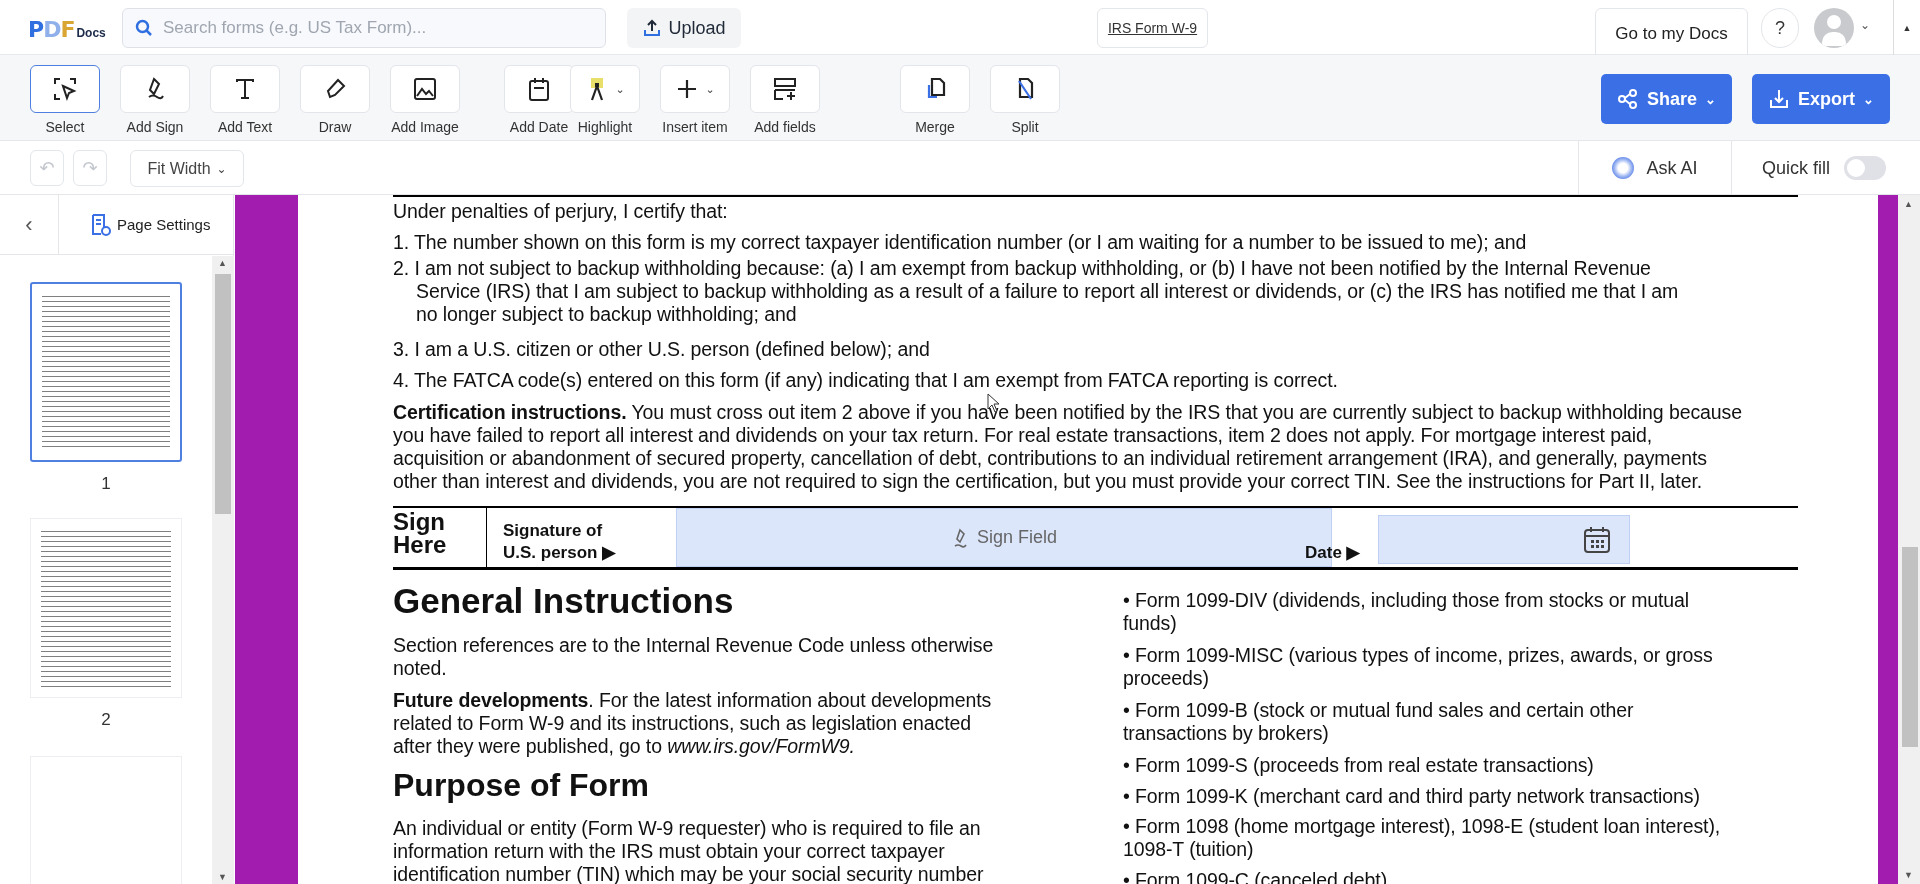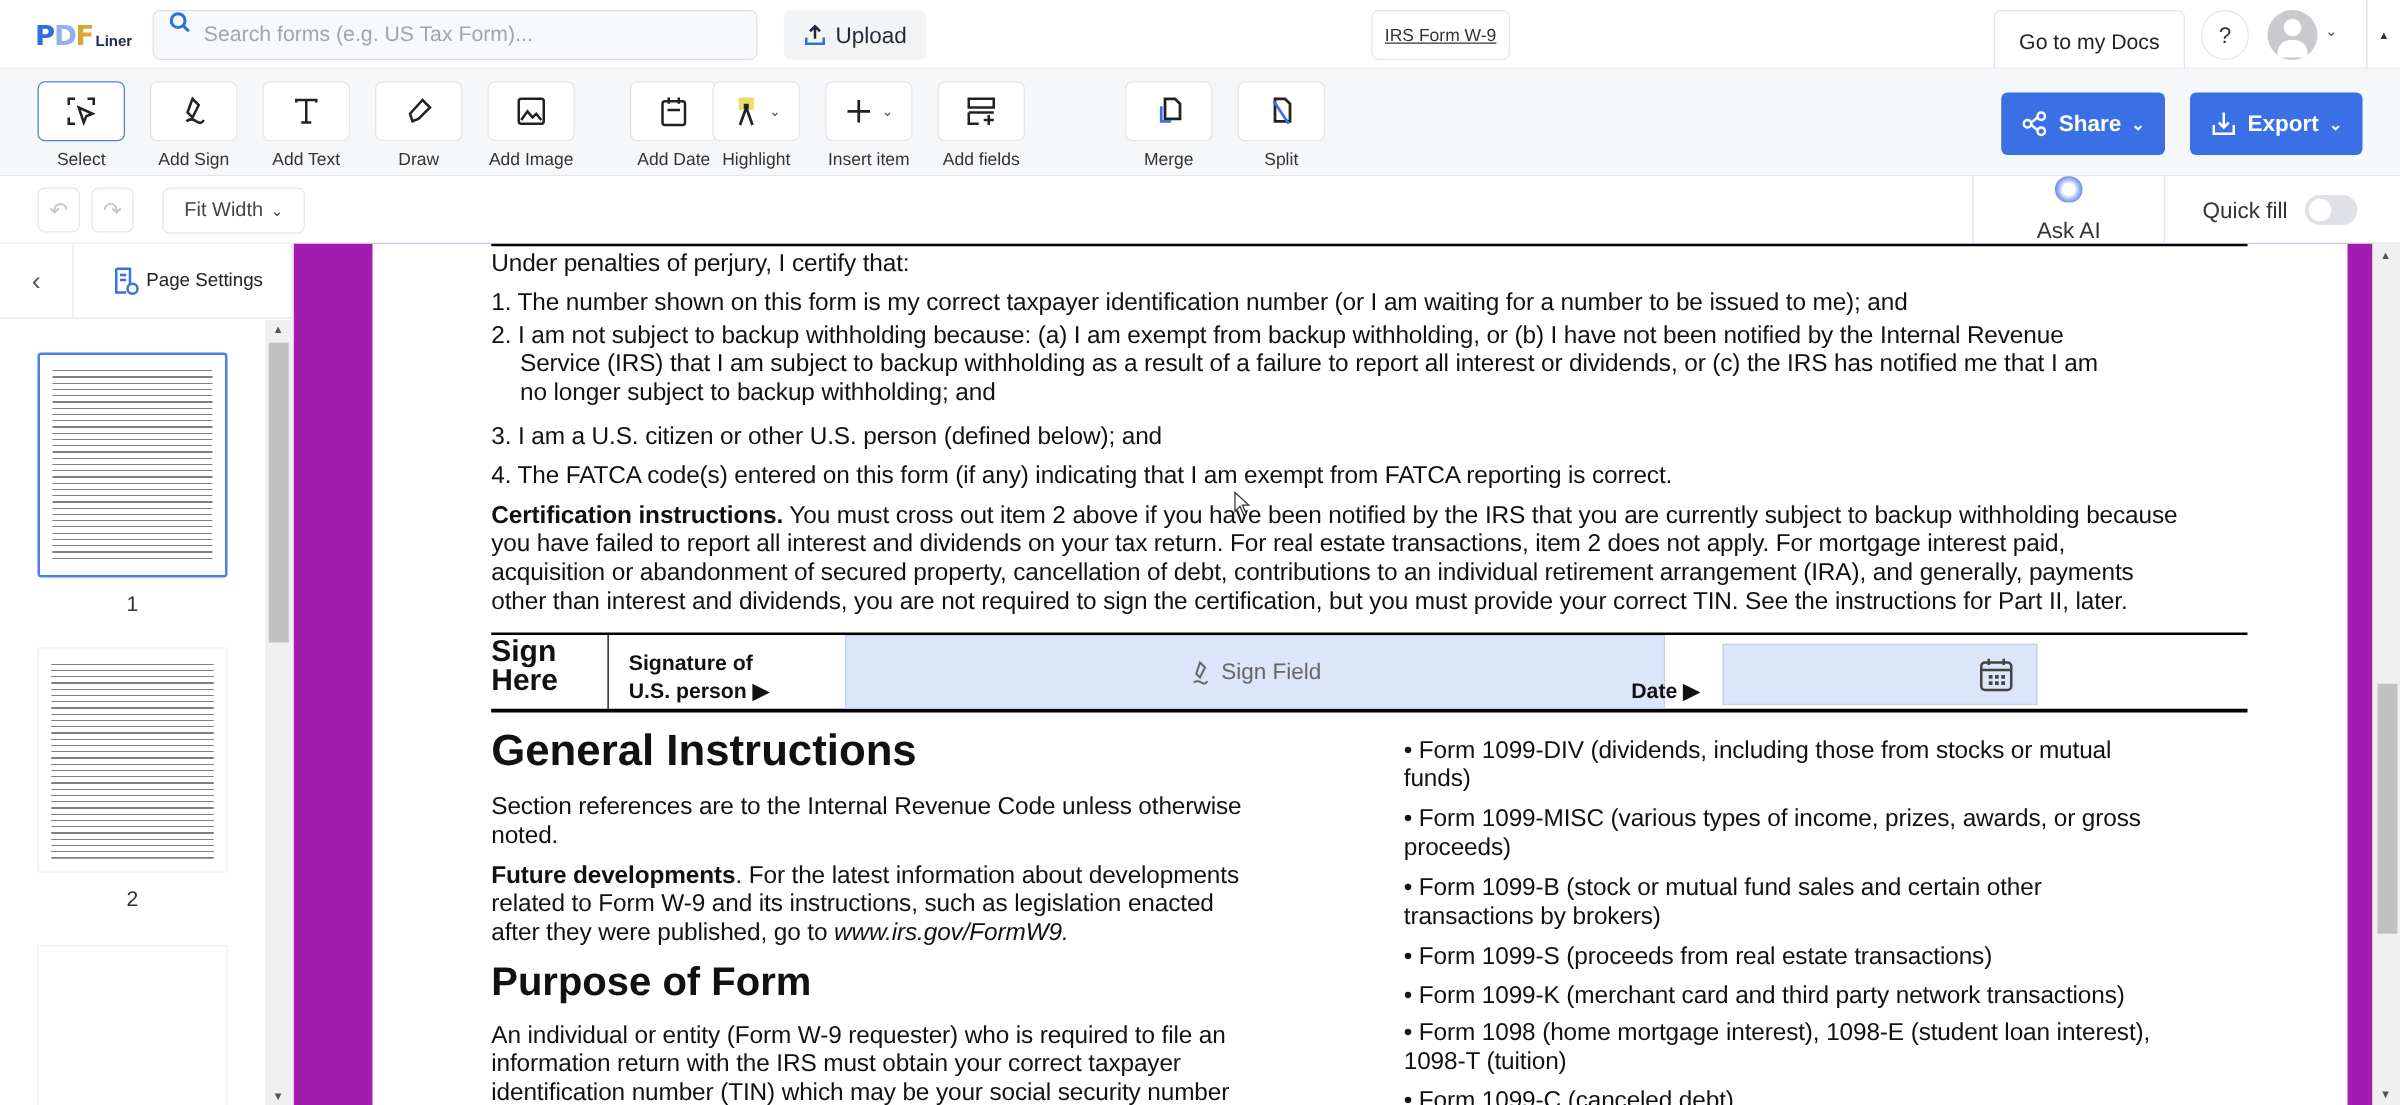--- a/index.html
+++ b/index.html
@@ -3,21 +3,21 @@
 <meta charset="utf-8">
 <style>
   * { box-sizing: border-box; margin: 0; padding: 0; }
   html, body { width: 1920px; height: 884px; overflow: hidden; background: #fff; font-family: "Liberation Sans", sans-serif; color: #222; }
   .topbar { position: absolute; left: 0; top: 0; width: 1920px; height: 55px; background: #fff; border-bottom: 1px solid #e6e8ec; }
   .logo { position: absolute; left: 28px; top: 14px; height: 28px; display: flex; align-items: flex-end; }
   .logo .pdf { font-family: "DejaVu Sans", sans-serif; font-weight: bold; font-size: 22px; color: #2f6fe0; letter-spacing: -1px; }
   .logo .pdf .d { color: #8fb0ea; }
   .logo .pdf .f { color: #d9a634; }
   .logo .liner { font-size: 12px; font-weight: bold; color: #1c2b4a; margin-left: 2px; margin-bottom: 2px; }
-  .search { position: absolute; left: 122px; top: 8px; width: 484px; height: 40px; border: 1px solid #dde1e7; border-radius: 6px; background: #f7f9fc; display: flex; padding-left: 12px; }
+  .search { position: absolute; left: 122px; top: 8px; width: 484px; height: 40px; border: 1px solid #dde1e7; border-radius: 6px; background: #f7f9fc; display: flex; align-items: center; padding-left: 12px; }
   .search input { border: none; background: transparent; outline: none; font-family: "Liberation Sans", sans-serif; font-size: 17px; color: #333; width: 420px; margin-left: 10px; }
   .search input::placeholder { color: #a0a6b0; }
   .upload-btn { position: absolute; left: 627px; top: 8px; width: 114px; height: 40px; border-radius: 6px; background: #f3f4f6; display: flex; align-items: center; justify-content: center; gap: 6px; font-size: 18px; color: #1f2937; }
   .doc-name { position: absolute; left: 1097px; top: 8px; width: 111px; height: 40px; border: 1px solid #e3e6ea; border-radius: 6px; display: flex; align-items: center; justify-content: center; font-size: 14px; color: #333; text-decoration: underline; }
   .gotodocs { position: absolute; left: 1595px; top: 8px; width: 153px; height: 52px; border: 1px solid #e3e6ea; border-radius: 6px; display: flex; align-items: center; justify-content: center; font-size: 17px; color: #222; }
   .help { position: absolute; left: 1761px; top: 8px; width: 38px; height: 40px; border: 1px solid #e3e6ea; border-radius: 20px; display: flex; align-items: center; justify-content: center; font-size: 18px; color: #333; }
   .avatar { position: absolute; left: 1814px; top: 8px; width: 40px; height: 40px; border-radius: 20px; background: #c8cacd; overflow: hidden; }
   .avatar .head { position: absolute; left: 13px; top: 7px; width: 14px; height: 14px; border-radius: 7px; background: #fff; }
   .avatar .body { position: absolute; left: 8px; top: 24px; width: 24px; height: 14px; border-radius: 12px 12px 4px 4px; background: #fff; }
   .avatar-chev { position: absolute; left: 1860px; top: 18px; font-size: 12px; color: #555; }
@@ -27,21 +27,21 @@
   .tool { position: absolute; top: 10px; width: 70px; display: flex; flex-direction: column; align-items: center; }
   .tool .box { width: 70px; height: 48px; background: #fff; border: 1px solid #e2e5ea; border-radius: 6px; display: flex; align-items: center; justify-content: center; }
   .tool.active .box { border: 1px solid #4f7fe0; }
   .tool .lbl { margin-top: 6px; font-size: 14px; color: #333; white-space: nowrap; }
   .tool .chev { font-size: 11px; color: #444; margin-left: 6px; }
   .blue-btn { position: absolute; top: 19px; height: 50px; background: #3a6fe6; border-radius: 5px; color: #fff; display: flex; align-items: center; justify-content: center; gap: 8px; font-size: 18px; font-weight: bold; }
 
   .subbar { position: absolute; left: 0; top: 141px; width: 1920px; height: 54px; background: #fff; border-bottom: 1px solid #e4e6ea; }
   .undo, .redo { position: absolute; top: 9px; width: 34px; height: 36px; border: 1px solid #e3e6ea; border-radius: 6px; display: flex; align-items: center; justify-content: center; color: #c3c7cd; font-size: 18px; }
   .fitwidth { position: absolute; left: 130px; top: 9px; width: 114px; height: 37px; border: 1px solid #e3e6ea; border-radius: 6px; display: flex; align-items: center; justify-content: center; gap: 6px; font-size: 16px; color: #444; }
-  .askai { position: absolute; left: 1578px; top: 0; width: 154px; height: 54px; border-left: 1px solid #e4e6ea; border-right: 1px solid #e4e6ea; display: flex; align-items: center; justify-content: center; gap: 12px; font-size: 18px; color: #333; flex-direction: column; }
+  .askai { position: absolute; left: 1578px; top: 0; width: 154px; height: 54px; border-left: 1px solid #e4e6ea; border-right: 1px solid #e4e6ea; display: flex; align-items: center; justify-content: center; gap: 12px; font-size: 18px; color: #333; }
   .ai-orb { width: 22px; height: 22px; border-radius: 11px; background: radial-gradient(circle at 50% 50%, #ffffff 30%, #9db6f2 55%, #4f78e6 80%); }
   .quickfill { position: absolute; left: 1762px; top: 0; height: 54px; display: flex; align-items: center; gap: 14px; font-size: 18px; color: #333; }
   .toggle { width: 42px; height: 24px; border-radius: 12px; background: #dfe1e6; position: relative; }
   .toggle::after { content: ""; position: absolute; left: 3px; top: 3px; width: 18px; height: 18px; border-radius: 9px; background: #fff; }
 
   .leftpanel { position: absolute; left: 0; top: 195px; width: 234px; height: 689px; background: #fff; border-right: 1px solid #e4e6ea; }
   .lp-head { height: 60px; border-bottom: 1px solid #e4e6ea; display: flex; align-items: center; }
   .collapse { width: 59px; height: 60px; border-right: 1px solid #e4e6ea; display: flex; align-items: center; justify-content: center; font-size: 22px; color: #555; }
   .pagesettings { display: flex; align-items: center; gap: 4px; margin-left: 30px; font-size: 15px; color: #222; }
   .thumbs { position: absolute; left: 0; top: 61px; width: 212px; height: 628px; overflow: hidden; }
@@ -72,21 +72,21 @@
   .ws-scroll .up { position: absolute; left: 6px; top: 4px; font-size: 9px; color: #555; }
   .ws-scroll .down { position: absolute; left: 6px; bottom: 4px; font-size: 9px; color: #555; }
   .cursor { position: absolute; left: 987px; top: 393px; }
 </style>
 </head>
 <body>
 
 <div class="topbar">
   <div class="logo">
     <span class="pdf"><span>P</span><span class="d">D</span><span class="f">F</span></span>
-    <span class="liner">Liner</span>
+    <span class="liner">Docs</span>
   </div>
   <div class="search">
     <svg width="18" height="18" viewBox="0 0 18 18">
         <circle cx="7.5" cy="7.5" r="5.5" stroke="#2f6fe0" stroke-width="2.5" fill="none"></circle>
         <line x1="11.5" y1="11.5" x2="16" y2="16" stroke="#2f6fe0" stroke-width="2.5"></line>
       </svg>
     <input placeholder="Search forms (e.g. US Tax Form)..." style="">
   </div>
   <div class="upload-btn">
     <svg width="20" height="20" viewBox="0 0 20 20">

